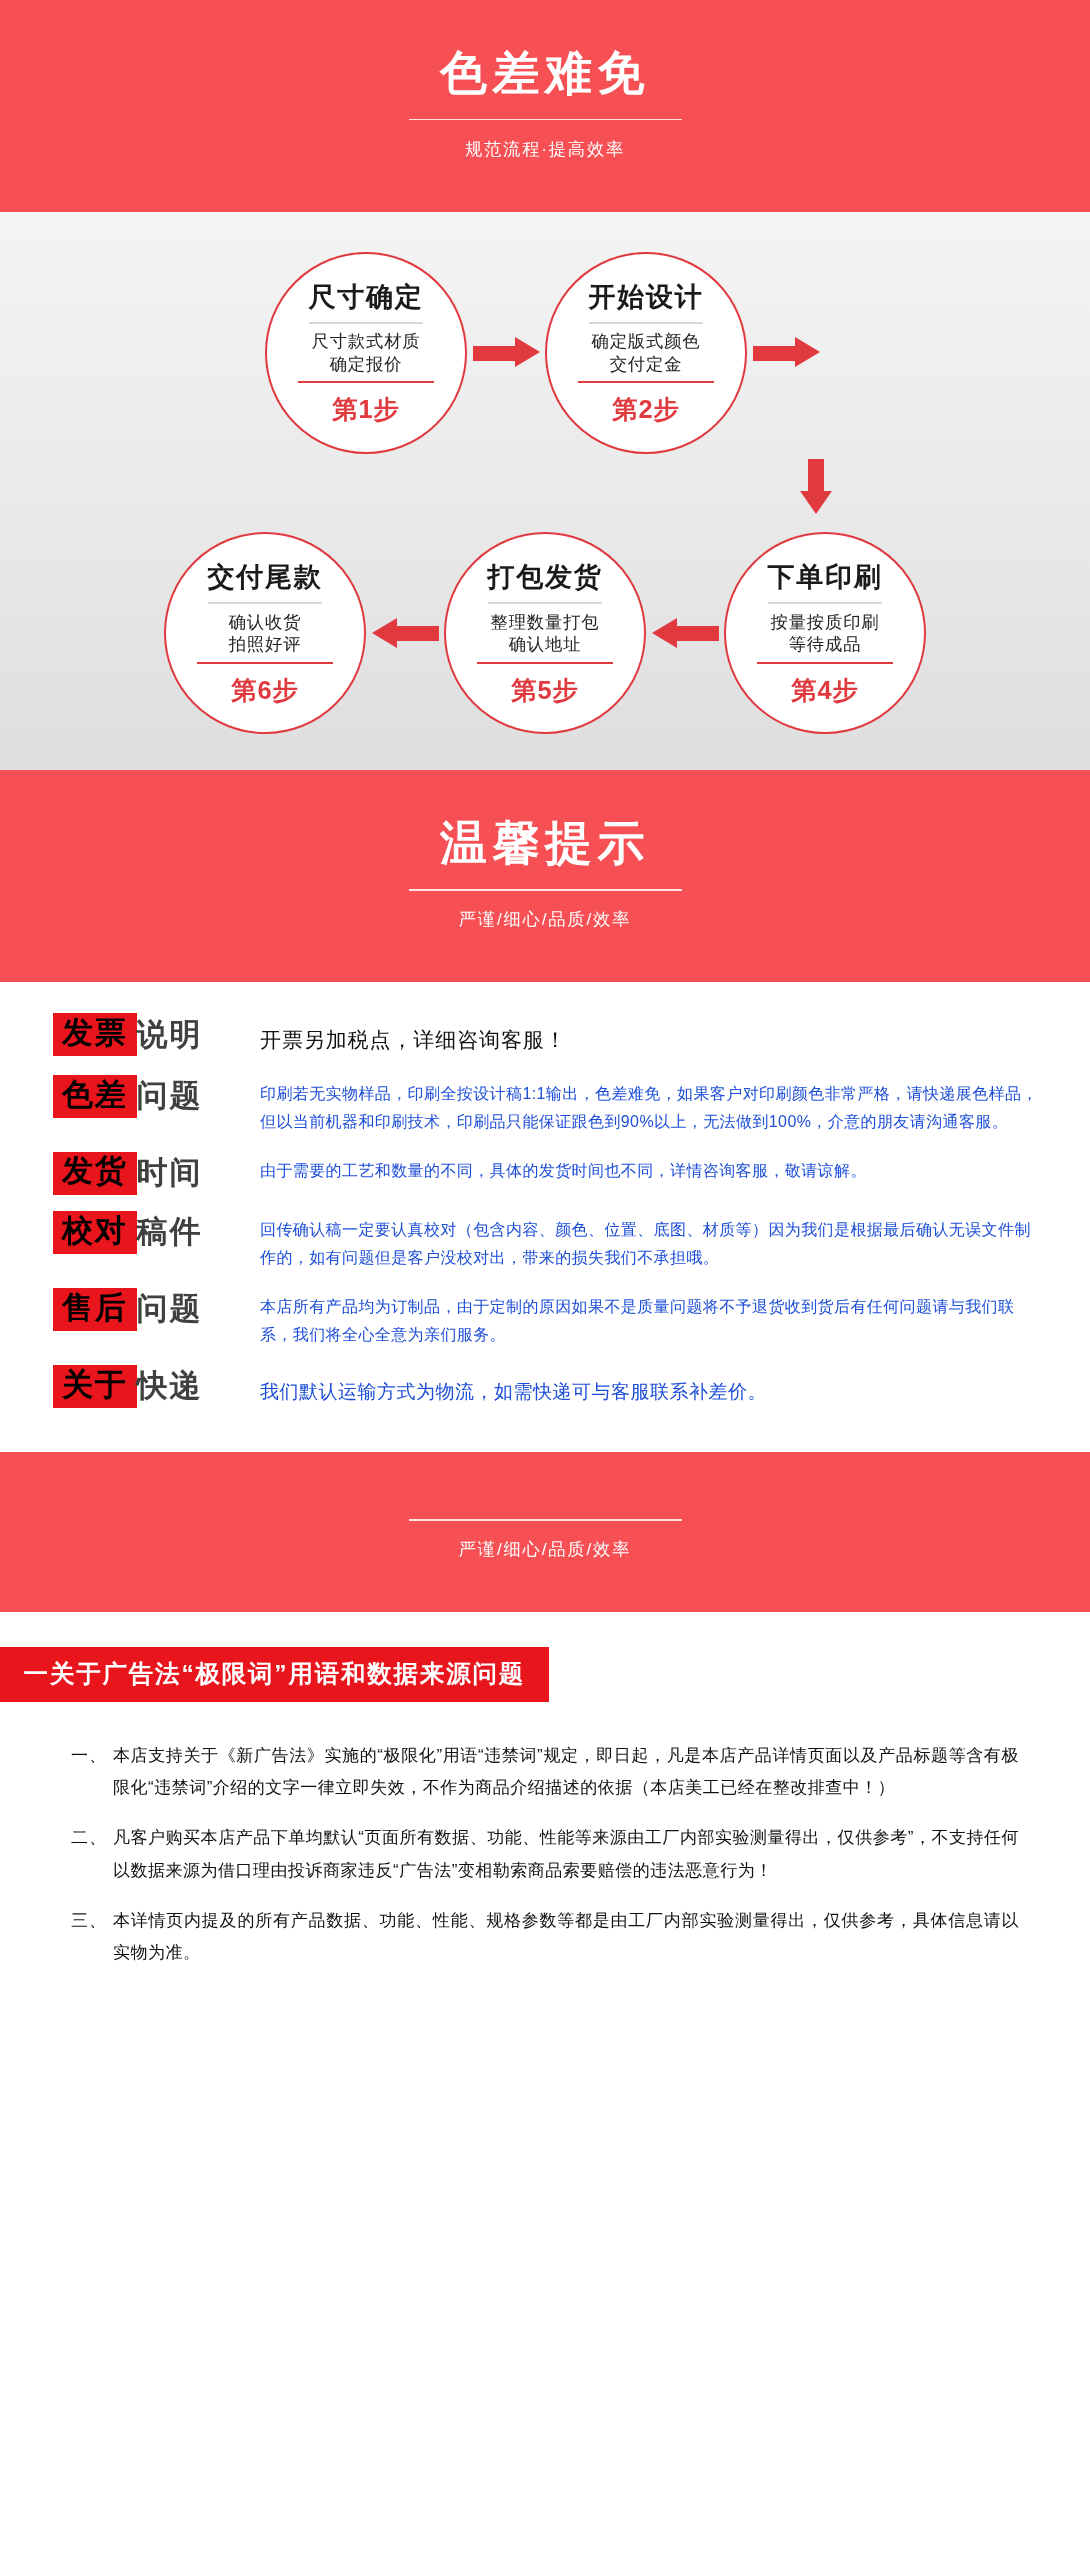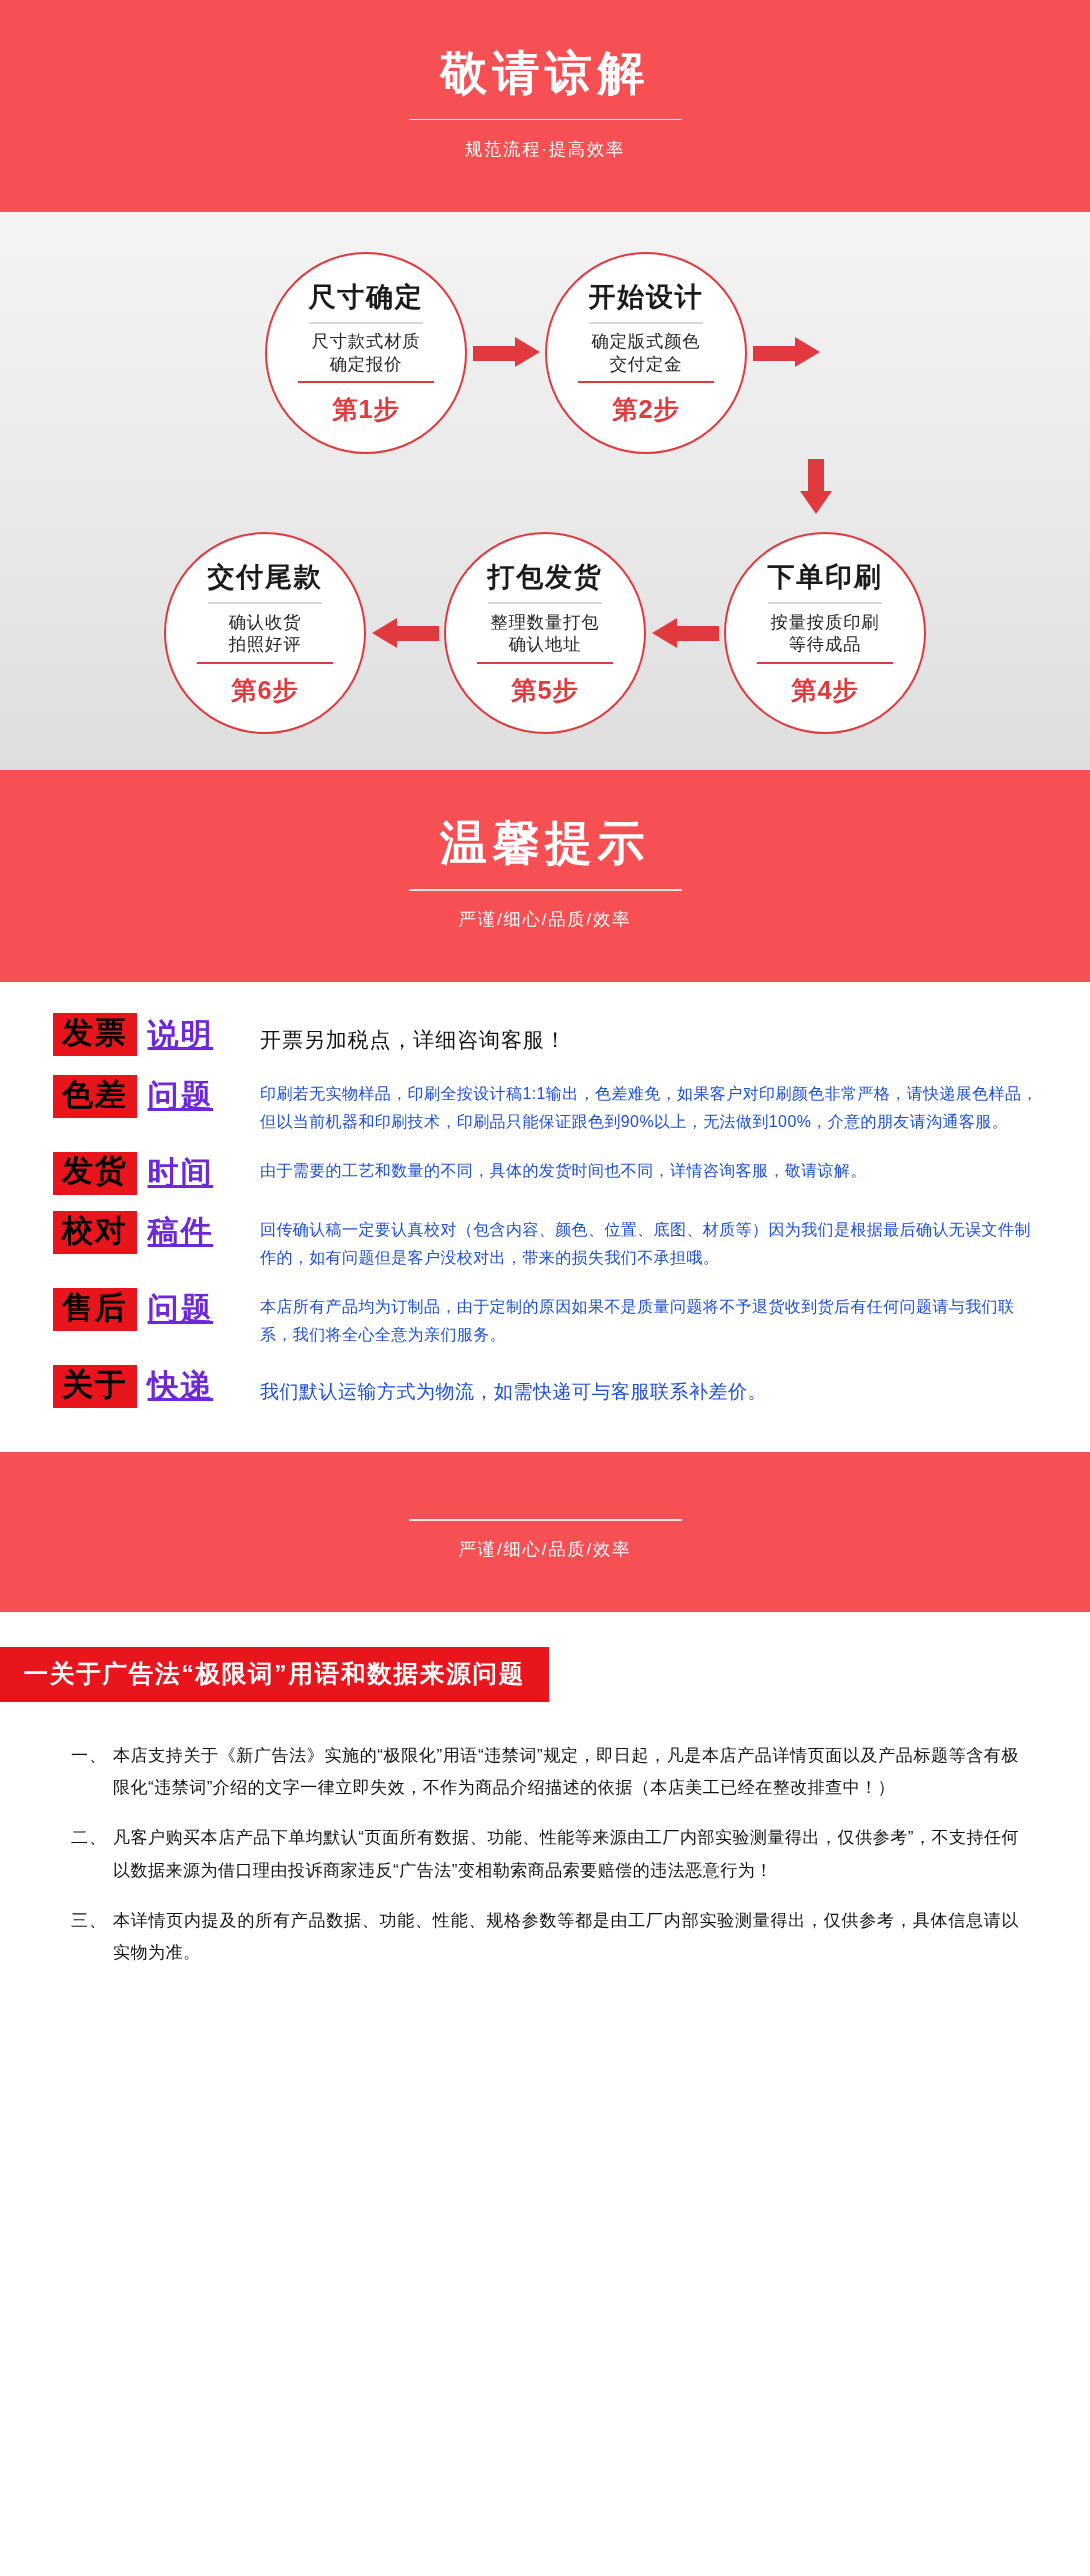--- a/index.html
+++ b/index.html
@@ -175,27 +175,25 @@
     background: #e8151d;
     color: #000000;
     font-size: 31px;
     font-weight: bold;
     letter-spacing: 1.8px;
     padding: 1.8px 9px 4.5px;
     line-height: 1.18;
     white-space: nowrap;
   }
   .tag-word {
-    color: #6d28d9;
+    color: #404040;
     font-size: 31px;
     font-weight: bold;
     letter-spacing: 1.8px;
-    margin-left: 11px;
     white-space: nowrap;
-    text-decoration: underline;
   }
   .tip-body {
     flex: 1 1 auto;
     font-size: 16px;
     color: #1d4ed8;
     line-height: 1.72;
     letter-spacing: 0.4px;
     padding-top: 5.5px;
   }
   .tip-body.big {
@@ -249,21 +247,21 @@
     letter-spacing: 0.5px;
     text-align: justify;
   }
 </style>
 </head>
 <body>
 
 <div class="page">
 
   <div class="banner">
-    <div class="b-title">敬请谅解</div>
+    <div class="b-title">色差难免</div>
     <div class="b-rule"></div>
     <div class="b-sub">规范流程·提高效率</div>
   </div>
 
   <div class="flow">
 
     <div class="flow-row row1">
       <div class="circle">
         <div class="c-title">尺寸确定</div>
         <div class="c-line"></div>

